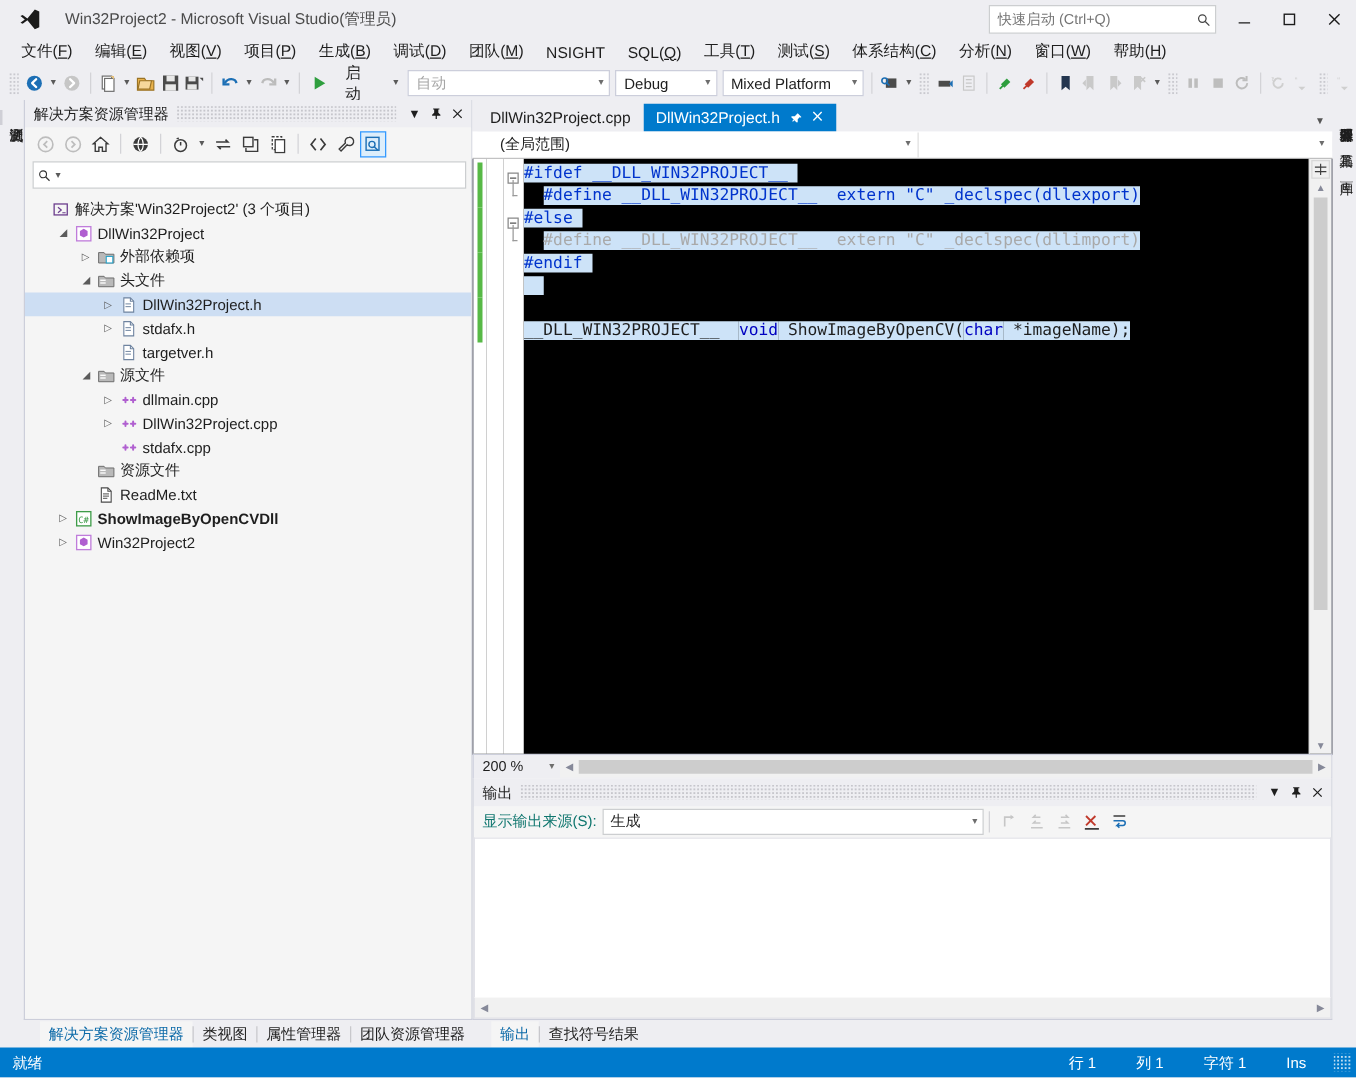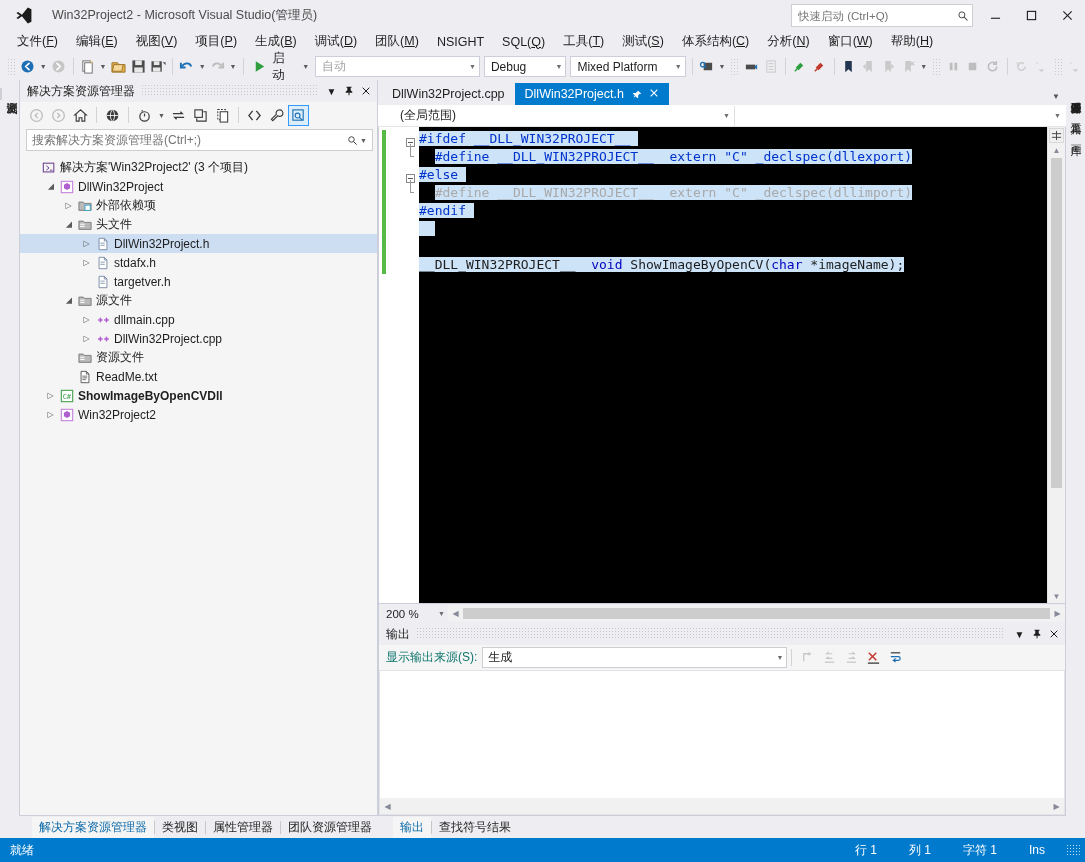--- a/index.html
+++ b/index.html
@@ -29,21 +29,21 @@
   .menu-item{font-size:12.5px;color:#1e1e1e;padding:2px 9px;white-space:nowrap;cursor:default;}
   .menu-item u{text-decoration:underline;}
 
   
   .toolbar{height:27px;flex:0 0 auto;display:flex;align-items:center;background:#eeeef2;padding-left:4px;}
   .grip{width:8px;height:18px;background-image:radial-gradient(#c9c9cf 0.8px,transparent 0.9px);background-size:3px 3px;margin:0 3px;}
   .tb-ico{width:20px;height:22px;display:flex;align-items:center;justify-content:center;}
   .tb-ico svg{width:15px;height:15px;}
   .tb-arrow{width:11px;height:22px;display:flex;align-items:center;justify-content:center;color:#5a5a5a;font-size:7px;}
   .tb-sep{width:1px;height:17px;background:#d3d3d7;margin:0 4px;}
-  .tb-run{display:flex;align-items:center;gap:3px;padding:0 2px;}
+  .tb-run{display:flex;align-items:center;gap:11px;padding:0 2px;}
   .tb-run-label{font-size:12.5px;color:#1e1e1e;}
   .combo{height:19px;border:1px solid #cccedb;background:#fff;display:flex;align-items:center;justify-content:space-between;padding:0 3px 0 6px;font-size:12px;margin:0 2px;}
   .combo span.v{color:#1e1e1e;white-space:nowrap;}
   .combo span.ph{color:#a6a6a6;white-space:nowrap;}
   .combo .cv{color:#6d6d6d;font-size:7px;margin-left:6px;}
 
   
   .main{flex:1 1 auto;display:flex;min-height:0;background:#eeeef2;}
   .leftrail,.rightrail{width:19px;flex:0 0 auto;background:#eeeef2;padding-top:8px;}
   .vtab{writing-mode:vertical-rl;background:#eeeef2;color:#1e1e1e;font-size:11px;
@@ -477,21 +477,20 @@
           </span>
         <span class="se-ico sel">
             <svg viewBox="0 0 16 16">
               <rect x="2" y="2" width="11" height="11" fill="none" stroke="#1c6fb5" stroke-width="1.2"></rect>
               <circle cx="7" cy="8" r="2.6" fill="none" stroke="#1c6fb5" stroke-width="1.2"></circle>
               <line x1="9" y1="10" x2="12" y2="13" stroke="#1c6fb5" stroke-width="1.3"></line>
             </svg>
           </span>
       </div>
       <div class="se-search">
-        <input placeholder="搜索解决方案资源管理器(Ctrl+;)" style="">
         <span class="mag">
           <svg viewBox="0 0 16 16" width="11" height="11">
               <circle cx="6.5" cy="6.5" r="4" fill="none" stroke="#333" stroke-width="1.3"></circle>
               <line x1="9.6" y1="9.6" x2="14" y2="14" stroke="#333" stroke-width="1.4"></line>
             </svg>
         </span>
         <span class="dn">▼</span>
       </div>
       <div class="tree" id="tree">
           <div class="trow" style="padding-left: 6px;">
@@ -592,20 +591,29 @@
             <span class="tlabel">dllmain.cpp</span>
           </div>
           <div class="trow" style="padding-left: 60px;">
             <span class="exp">▷</span>
             <span class="tico">
               <svg viewBox="0 0 16 16">
                 <path d="M3 8h4M5 6v4M10 8h4M12 6v4" stroke="#b05fd0" stroke-width="1.8" stroke-linecap="round"></path>
               </svg>
             </span>
             <span class="tlabel">DllWin32Project.cpp</span>
+          </div>
+          <div class="trow" style="padding-left: 60px;">
+            <span class="exp"></span>
+            <span class="tico">
+              <svg viewBox="0 0 16 16">
+                <path d="M3 8h4M5 6v4M10 8h4M12 6v4" stroke="#b05fd0" stroke-width="1.8" stroke-linecap="round"></path>
+              </svg>
+            </span>
+            <span class="tlabel">stdafx.cpp</span>
           </div>
           <div class="trow" style="padding-left: 42px;">
             <span class="exp"></span>
             <span class="tico">
               <svg viewBox="0 0 16 16">
                 <path d="M1 3.5h5l1.2 1.5H15V13H1z" fill="#b9b9b9" stroke="#6d6d6d" stroke-width="0.9"></path>
                 <rect x="2.5" y="6.5" width="5" height="1.2" fill="#fff"></rect>
                 <rect x="2.5" y="9" width="5" height="1.2" fill="#fff"></rect>
               </svg>
             </span>

